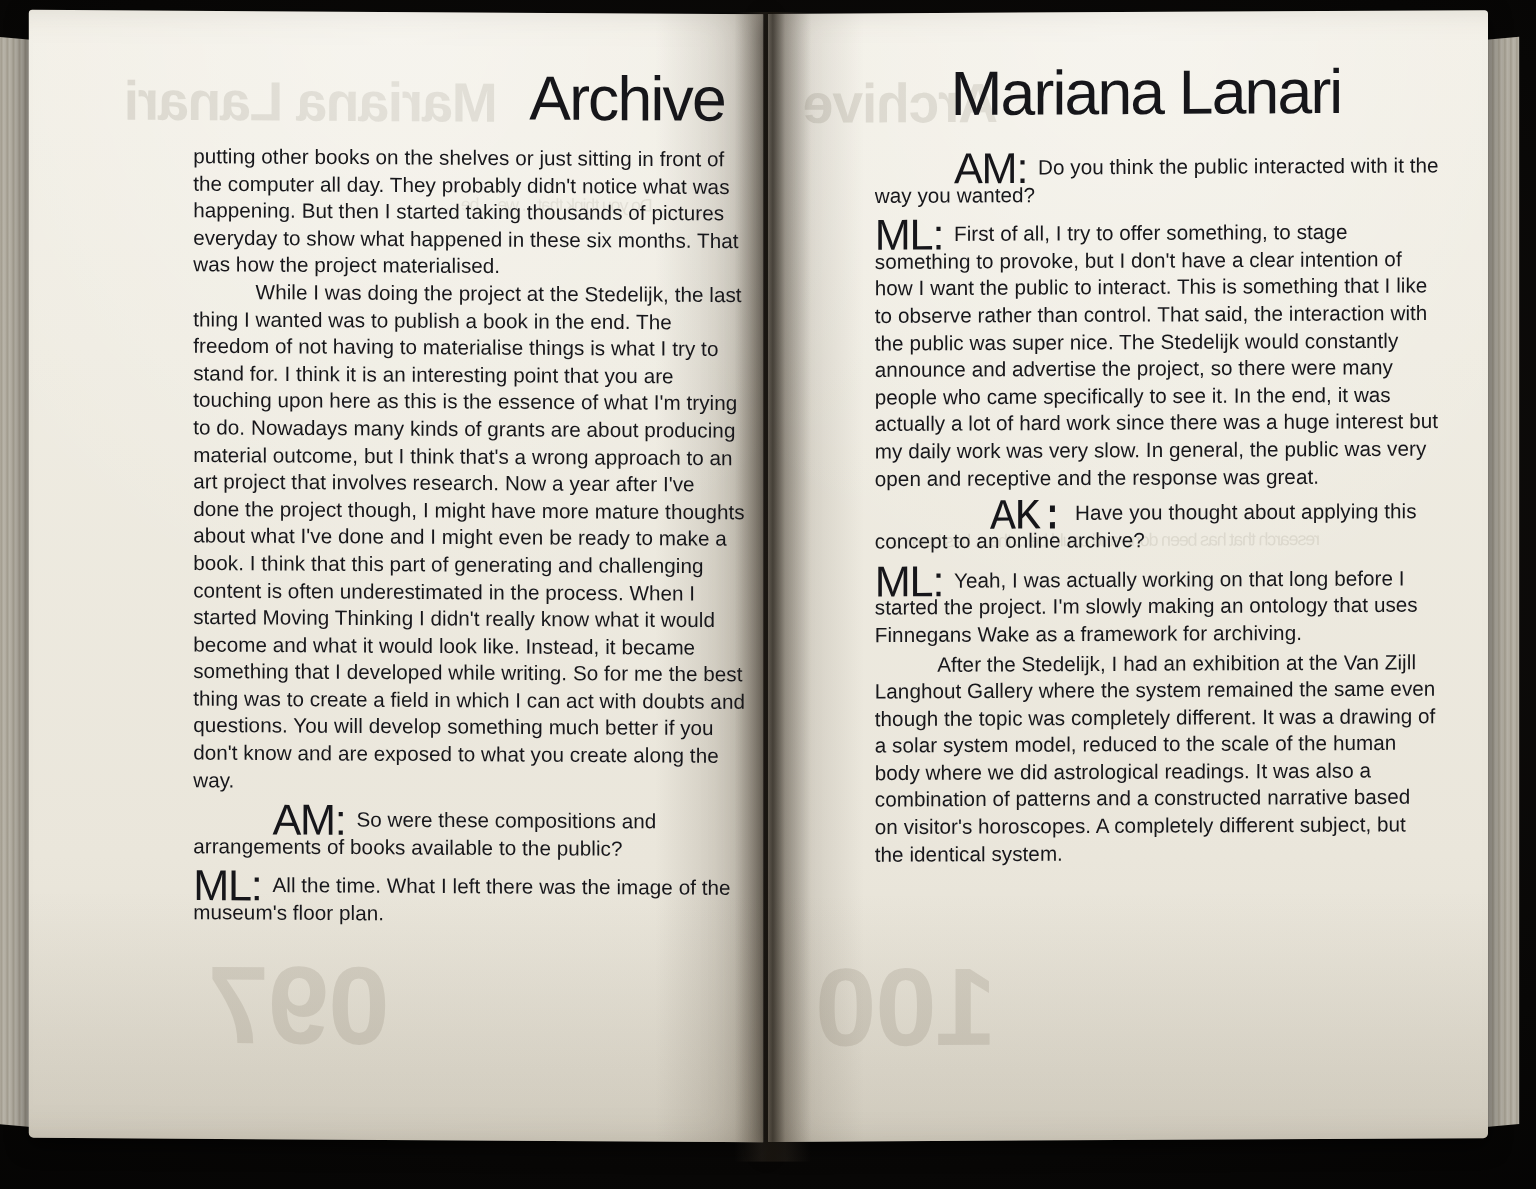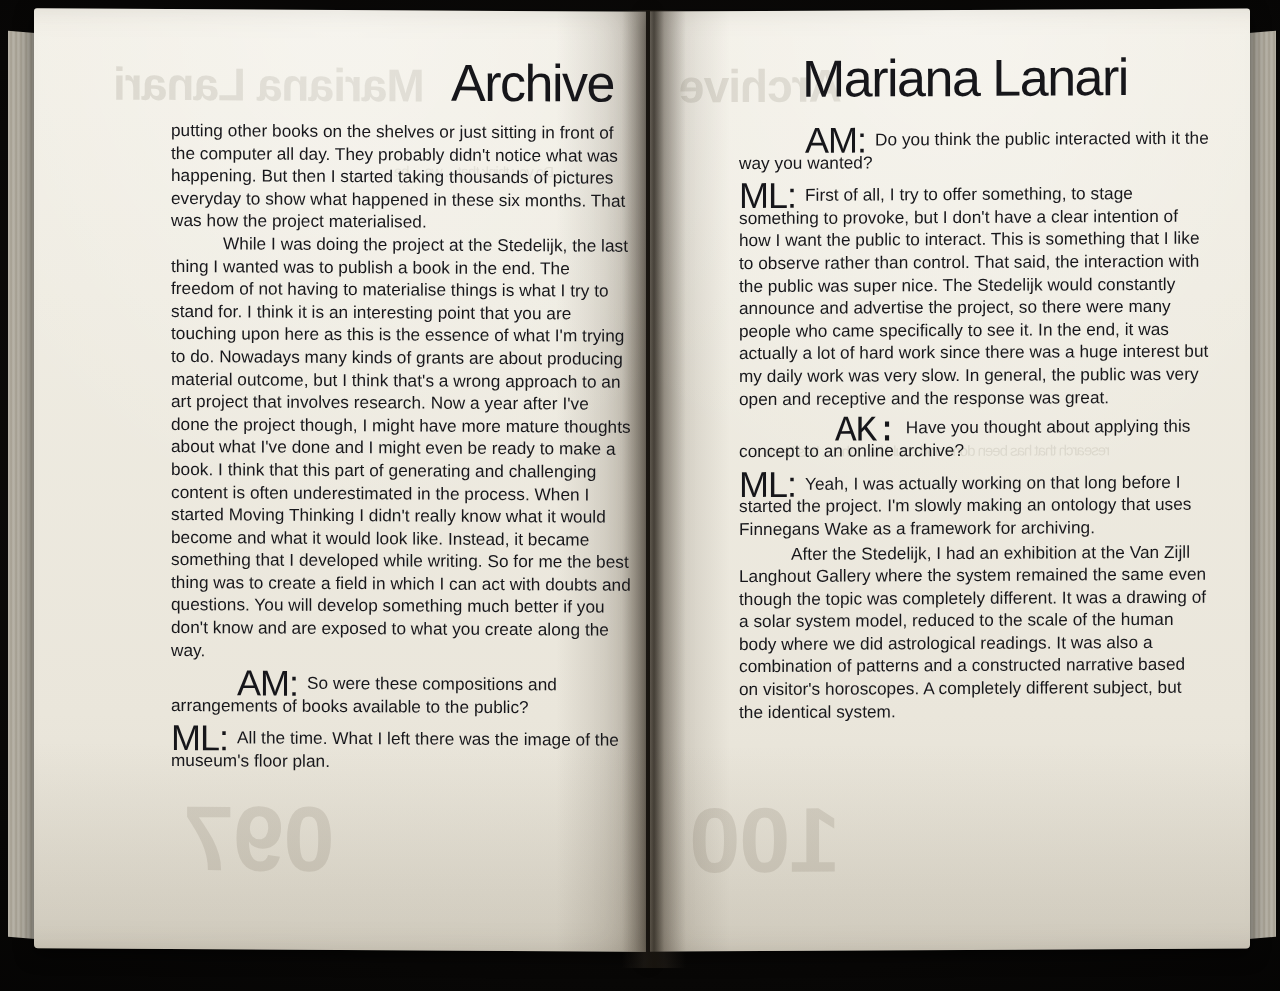--- a/index.html
+++ b/index.html
@@ -23,21 +23,21 @@
   
   .surround {
     position: absolute;
     inset: 0;
     background:
       radial-gradient(120% 90% at 50% 45%, #14110f 0%, #080706 60%, #000 100%);
   }
   
   .book {
     position: absolute;
-    left: 34px;
+    left: 24px;
     top: 10px;
     width: 1056px;
     height: 966px;
   }
   .page {
     position: absolute;
     top: 0;
     height: 940px;
     background:
       linear-gradient(180deg, #f2efe6 0%, #efece2 30%, #eae6db 75%, #e2ded2 100%);

